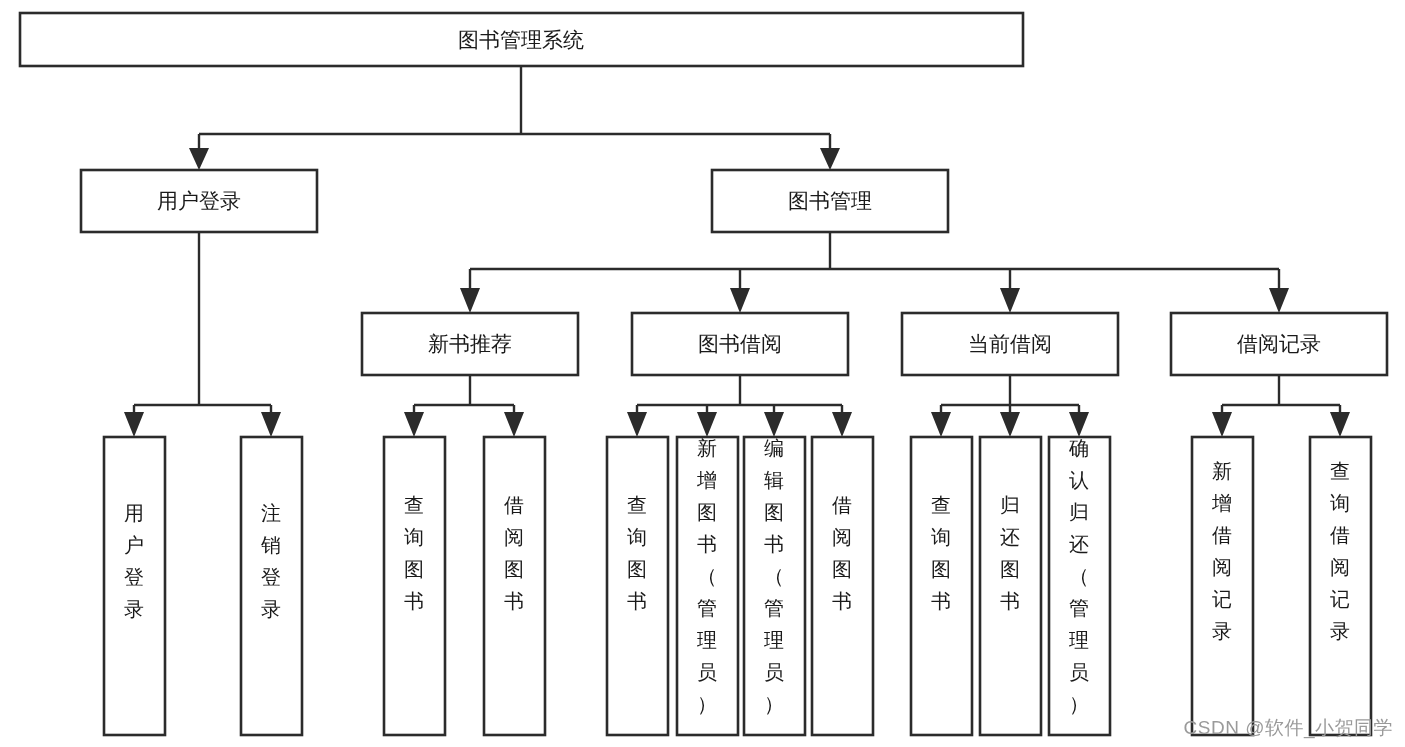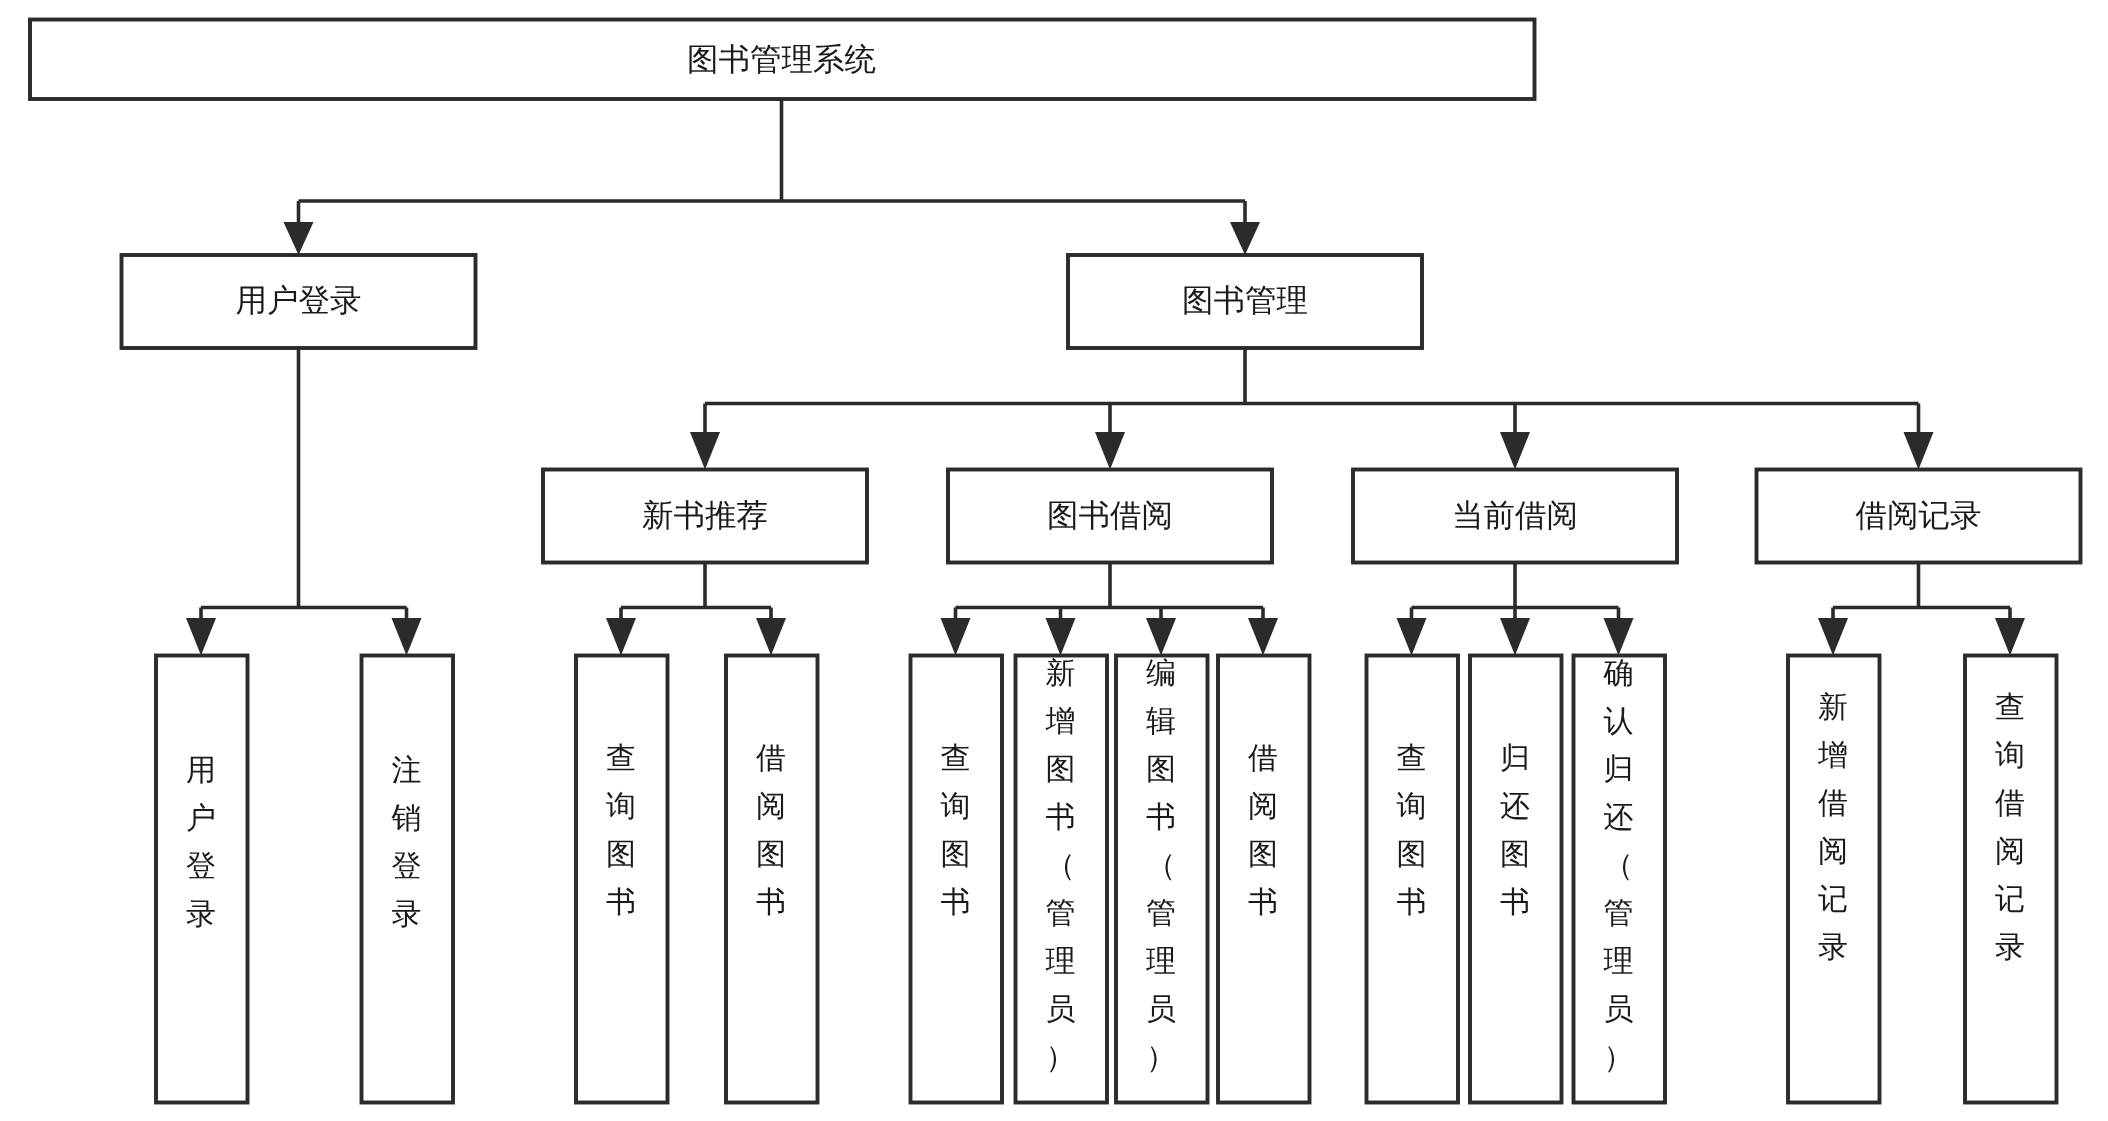--- a/index.html
+++ b/index.html
@@ -230,14 +230,15 @@
       <rect class="node-box" x="1192" y="437" width="61" height="298"></rect>
       <text class="leaf-label" x="1222" y="478"><tspan x="1222" y="478">新</tspan><tspan x="1222" y="510">增</tspan><tspan x="1222" y="542">借</tspan><tspan x="1222" y="574">阅</tspan><tspan x="1222" y="606">记</tspan><tspan x="1222" y="638">录</tspan></text>
     </g>
     <g>
       <rect class="node-box" x="1310" y="437" width="61" height="298"></rect>
       <text class="leaf-label" x="1340" y="478"><tspan x="1340" y="478">查</tspan><tspan x="1340" y="510">询</tspan><tspan x="1340" y="542">借</tspan><tspan x="1340" y="574">阅</tspan><tspan x="1340" y="606">记</tspan><tspan x="1340" y="638">录</tspan></text>
     </g>
 
   </svg>
 
+  <div class="watermark-text">CSDN @软件_小贺同学</div>
 
 </div>
 
 </body></html>

